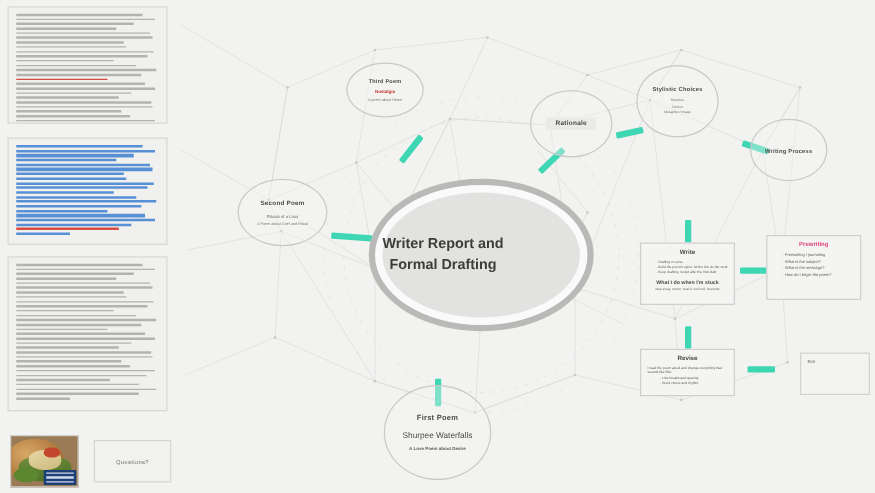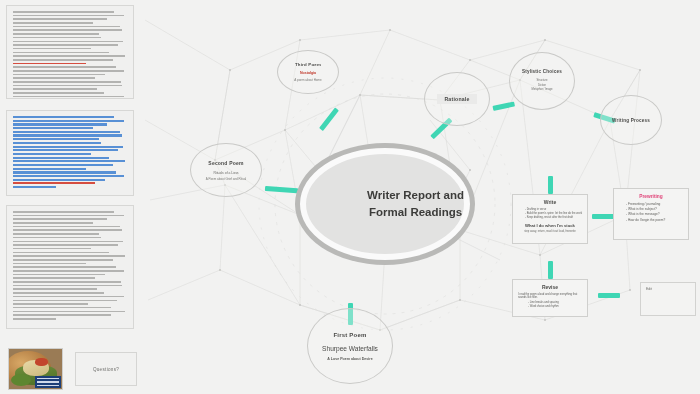--- a/index.html
+++ b/index.html
@@ -31,21 +31,21 @@
   .circ .sub{color:#6b6b68;}
   .circ .sub2{color:#7a7a76;}
 
   
   #center-node{
     position:absolute;left:300px;top:148px;width:170px;height:112px;
     border-radius:50%;
     background:#e2e2e1;
     border:6px solid #fafafa;
     box-shadow:0 0 0 5px #b9b9b7;
-    display:flex;align-items:center;justify-content:flex-end;
+    display:flex;align-items:center;justify-content:flex-start;
     box-sizing:border-box;
   }
   #center-node .ctext{
     font-size:11.5px;font-weight:bold;color:#3c3c3a;
     line-height:1.45;text-align:center;
   }
 
   
   .panel{
     position:absolute;background:#f0f0ef;
@@ -322,21 +322,21 @@
 
   <div class="circ" style="left:307px;top:308px;width:86px;height:76px;">
     <div class="ttl" style="font-size:6px;">First Poem</div>
     <div class="sub" style="font-size:6.6px;margin-top:7px;color:#4a4a48;">Shurpee Waterfalls</div>
     <div class="sub2" style="font-size:3.6px;margin-top:5px;font-weight:bold;color:#5a5a57;">A Love Poem about Desire</div>
   </div>
 
   <div id="center-node">
     <div class="ctext">
       <span>Writer Report and</span><br>
-      <span>Formal Readings</span>
+      <span>Formal Drafting</span>
     </div>
   </div>
 
   <div class="box" style="left:512px;top:194px;width:76px;height:50px;">
     <div class="bttl" style="font-size:5px;">Write</div>
     <ul id="write-list" style="font-size:2.7px;">
         <li>Drafting in verse</li>
         <li>Build the poem's spine: let the line do the work</li>
         <li>Keep drafting, revisit after the first draft</li>
       </ul>

